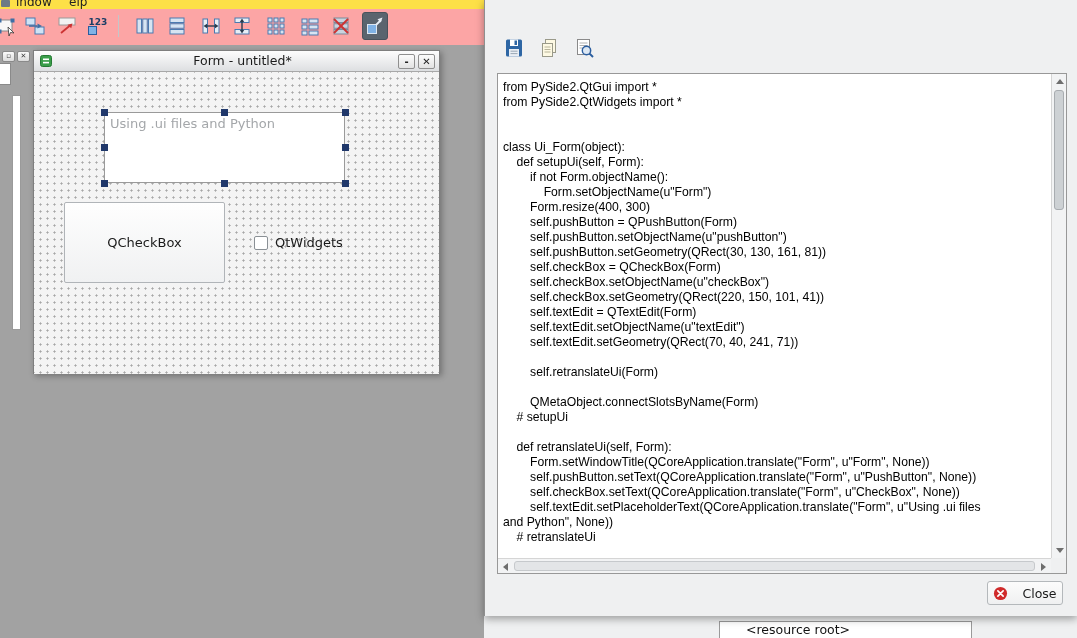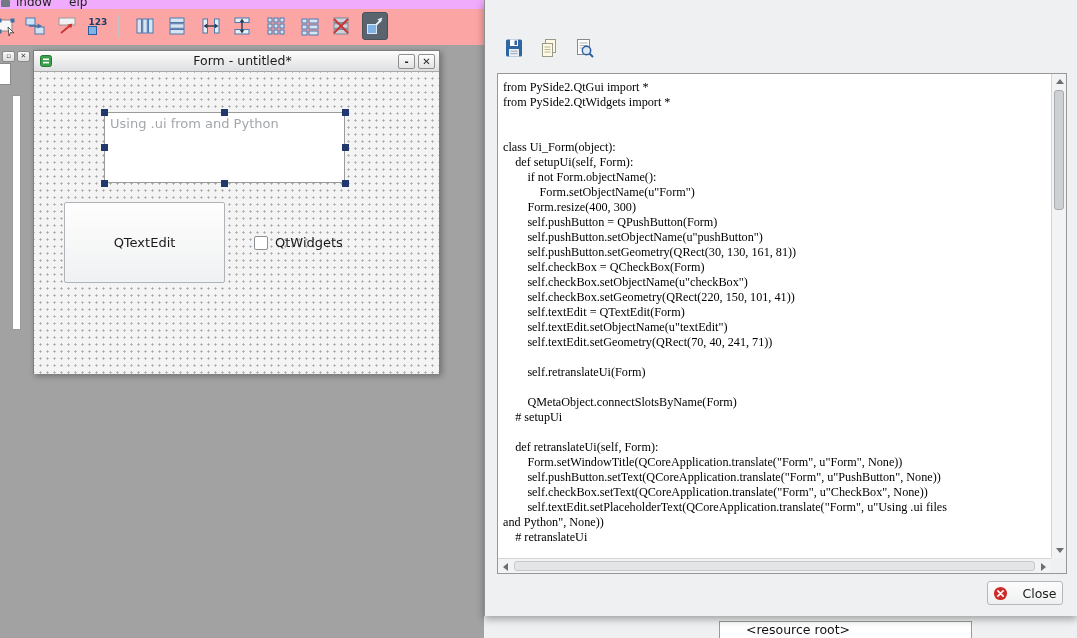--- a/index.html
+++ b/index.html
@@ -1,20 +1,20 @@
 <!DOCTYPE html>
 <html><head>
 <meta charset="utf-8">
 <style>
   * { margin:0; padding:0; box-sizing:border-box; }
   body { font-family:"DejaVu Sans","Liberation Sans",sans-serif; }
   #screen { position:relative; width:1077px; height:638px; background:#eff0f1; overflow:hidden; font-size:13px; color:#1a1a1a; }
 
   
-  .menubar { position:absolute; left:0; top:0; width:484px; height:9px; background:#f0abfc; overflow:visible; }
+  .menubar { position:absolute; left:0; top:0; width:484px; height:9px; background:#fde047; overflow:visible; }
   .menu-item { position:absolute; top:-5px; font-size:12px; color:#222; }
   .menubar-icn { position:absolute; left:1px; top:0px; width:9px; height:7px; background:#6f7a85; border-radius:1px; }
 
   
   .toolbar { position:absolute; left:0; top:9px; width:484px; height:36px; background:#fca5a5; }
   .tbtn { position:absolute; top:3px; width:26px; height:28px; display:flex; align-items:center; justify-content:center; background:transparent; border:none; }
   .tbtn.pressed { background:#5a646e; border:1px solid #49525b; border-radius:3px; }
   .tsep { position:absolute; top:6px; width:1px; height:22px; background:#c3c6c9; }
 
   
@@ -40,21 +40,21 @@
   .handle { position:absolute; width:7px; height:7px; background:#20386b; }
   .w-pushbutton { position:absolute; left:30px; top:130px; width:161px; height:81px; background:linear-gradient(#fefefe,#f0f1f2); border:1px solid #b0b4b8; border-radius:2px; display:flex; align-items:center; justify-content:center; font-size:13px; color:#1a1a1a; }
   .w-checkbox { position:absolute; left:220px; top:150px; width:101px; height:41px; display:flex; align-items:center; gap:7px; }
   .cb-indicator { width:14px; height:14px; background:#fff; border:1px solid #8a9095; border-radius:2px; }
 
   
   .dialog { position:absolute; left:484px; top:0; width:593px; height:616px; background:#eff0f1; border-left:1px solid #8f8f8f; box-shadow:0 3px 8px rgba(0,0,0,.35); z-index:5; }
   .dlg-toolbar { position:absolute; left:16px; top:34px; height:28px; display:flex; gap:9px; }
   .dlg-tbtn { width:26px; height:28px; display:flex; align-items:center; justify-content:center; background:transparent; border:none; }
   .code-area { position:absolute; left:12px; top:73px; width:570px; height:501px; background:#fff; border:1px solid #989898; }
-  .code-pre { position:absolute; left:5px; top:6px; right:18px; bottom:18px; overflow:hidden; font-family:Liberation Serif, serif; font-size:12.2px; line-height:15px; white-space:pre; color:#000; }
+  .code-pre { position:absolute; left:5px; top:6px; right:18px; bottom:18px; overflow:hidden; font-family:Liberation Sans, sans-serif; font-size:12.2px; line-height:15px; white-space:pre; color:#000; }
   .vscroll { position:absolute; top:0; right:0; bottom:15px; width:15px; background:#f2f3f4; border-left:1px solid #d5d5d5; }
   .hscroll { position:absolute; left:0; right:15px; bottom:0; height:15px; background:#f2f3f4; border-top:1px solid #d5d5d5; }
   .sb-corner { position:absolute; right:0; bottom:0; width:15px; height:15px; background:#eff0f1; }
   .sb-btn { position:absolute; width:15px; height:15px; display:flex; align-items:center; justify-content:center; background:transparent; border:none; }
   .arr { width:0; height:0; }
   .arr.up { border-left:4px solid transparent; border-right:4px solid transparent; border-bottom:5px solid #6e6e6e; }
   .arr.down { border-left:4px solid transparent; border-right:4px solid transparent; border-top:5px solid #6e6e6e; }
   .arr.left { border-top:4px solid transparent; border-bottom:4px solid transparent; border-right:5px solid #6e6e6e; }
   .arr.right { border-top:4px solid transparent; border-bottom:4px solid transparent; border-left:5px solid #6e6e6e; }
   .v-thumb { position:absolute; left:2px; top:16px; width:10px; height:120px; background:#cdd1d4; border:1px solid #a8acb0; border-radius:3px; }
@@ -197,33 +197,33 @@
           <rect x="3" y="3.5" width="6" height="1.6" fill="#fff"></rect>
           <rect x="3" y="6.8" width="6" height="1.6" fill="#fff"></rect>
         </svg>
         <span class="form-title">Form - untitled*</span>
         <div class="win-btn min">-</div>
         <div class="win-btn cls">✕</div>
       </div>
       <div class="form-body">
 
         <div class="w-textedit">
-          <span class="placeholder">Using .ui from and Python</span>
+          <span class="placeholder">Using .ui files and Python</span>
         </div>
         <div class="handle" style="left:67px;  top:37px;"></div>
         <div class="handle" style="left:187px; top:37px;"></div>
         <div class="handle" style="left:308px; top:37px;"></div>
         <div class="handle" style="left:67px;  top:72px;"></div>
         <div class="handle" style="left:308px; top:72px;"></div>
         <div class="handle" style="left:67px;  top:108px;"></div>
         <div class="handle" style="left:187px; top:108px;"></div>
         <div class="handle" style="left:308px; top:108px;"></div>
 
         <div class="w-pushbutton">
-          <span>QTextEdit</span>
+          <span>QCheckBox</span>
         </div>
 
         <div class="w-checkbox">
           <span class="cb-indicator"></span>
           <span>QtWidgets</span>
         </div>
       </div>
     </div>
   </div>
 

